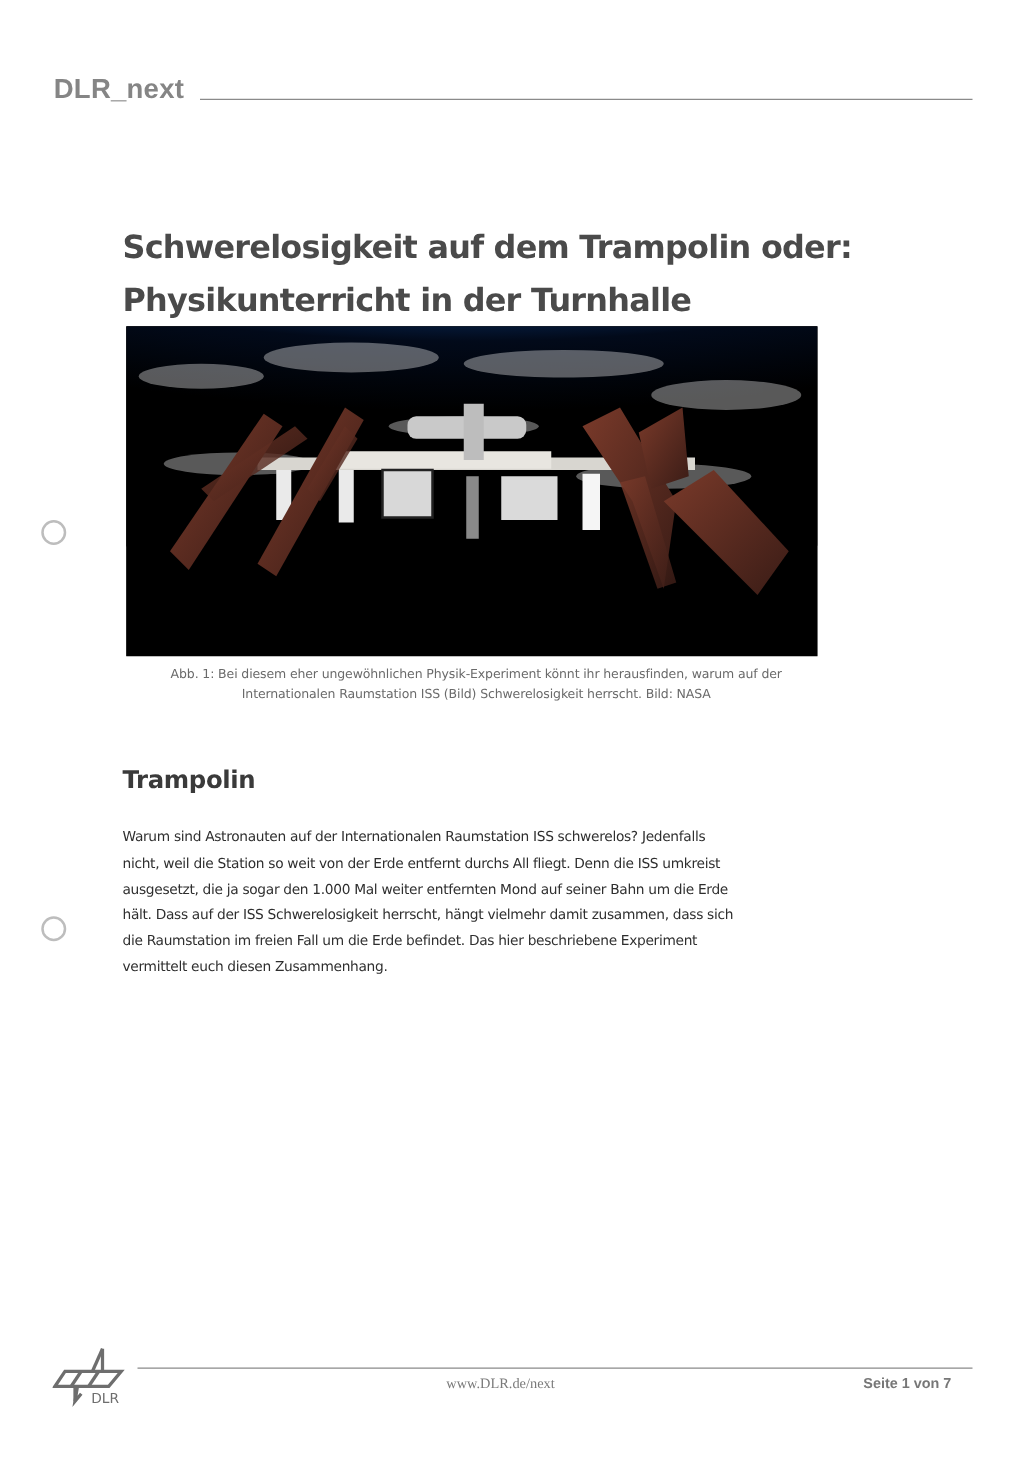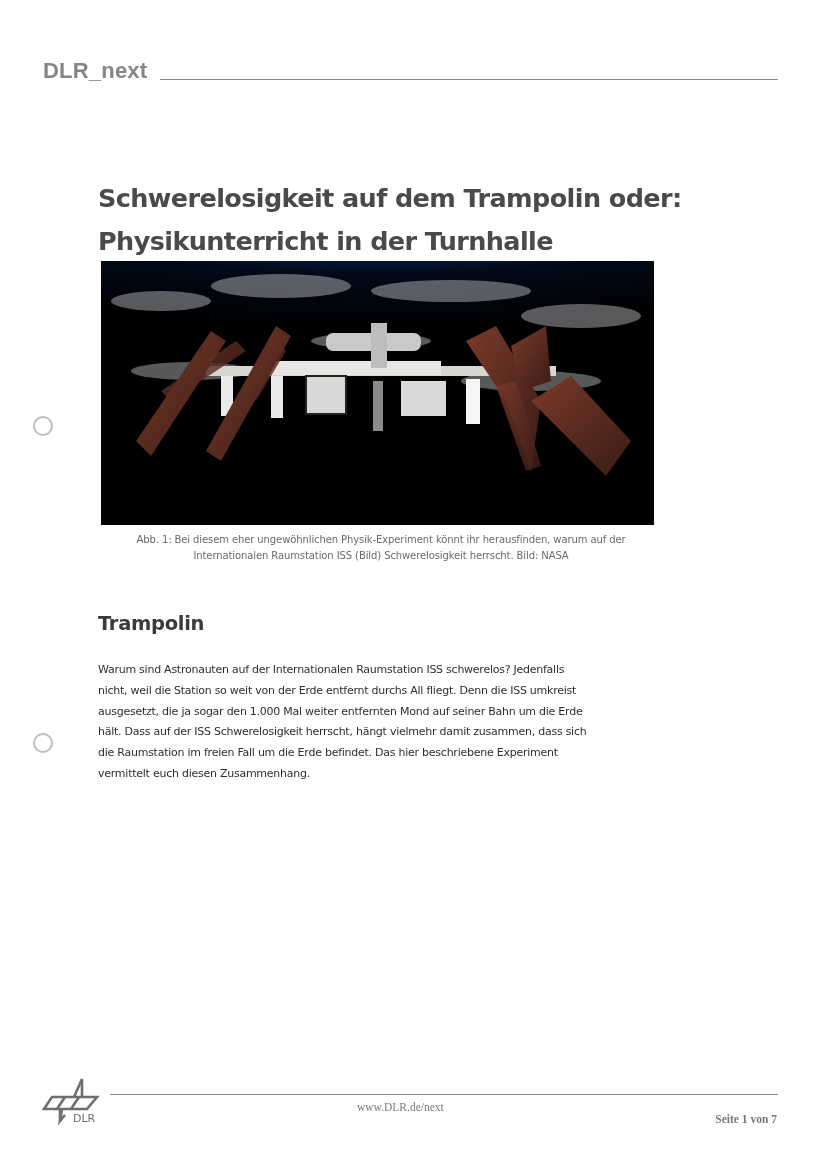--- a/index.html
+++ b/index.html
@@ -49,22 +49,22 @@
     }
     .footer-rule {
       position: absolute; left: 110px; top: 1094px; width: 668px; height: 0;
       border-top: 1px solid #8a8a8a;
     }
     .footer-url {
       position: absolute; left: 357px; top: 1101px;
       font-family: Liberation Serif, serif; font-size: 11.5px; color: #7a7a7a;
     }
     .footer-page {
-      position: absolute; right: 49px; top: 1101px;
-      font-family: Liberation Serif, serif; font-weight: bold; font-size: 11.5px; color: #777; margin-top: 12px;
+      position: absolute; right: 65px; top: 1101px;
+      font-family: Liberation Sans, sans-serif; font-weight: bold; font-size: 11.5px; color: #777;
     }
     .logo { position: absolute; left: 42px; top: 1077px; width: 60px; height: 52px; }
     .logo-text {
       position: absolute; left: 73px; top: 1112px;
       font-family: "DejaVu Sans", sans-serif; font-weight: normal; font-size: 11px; color: #6e6e6e;
     }
   </style>
 </head>
 <body>
 

